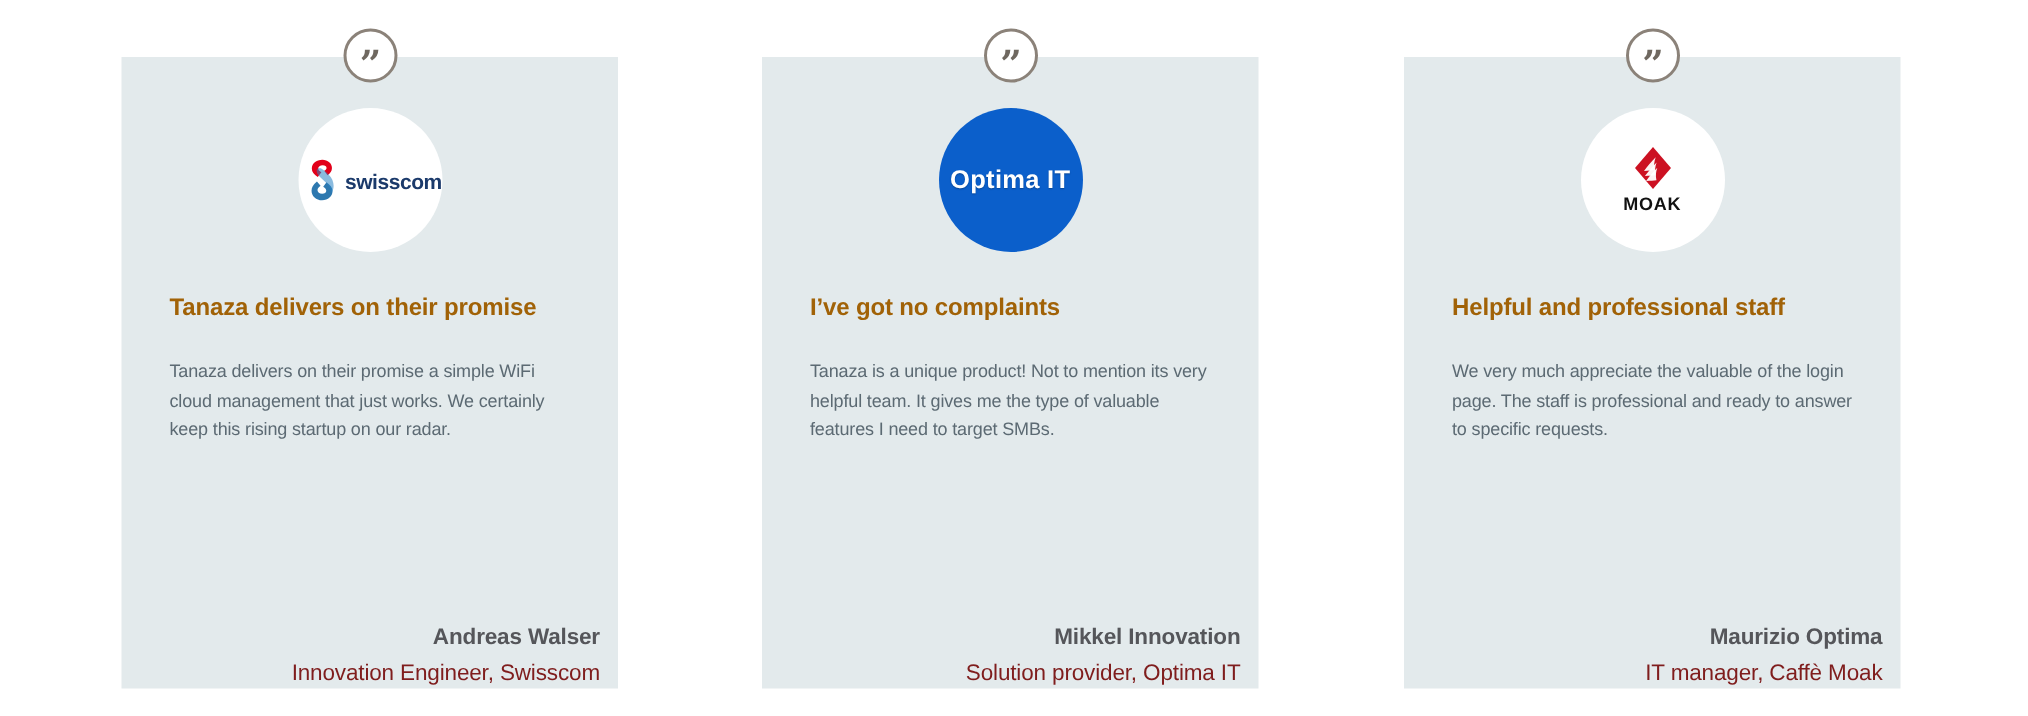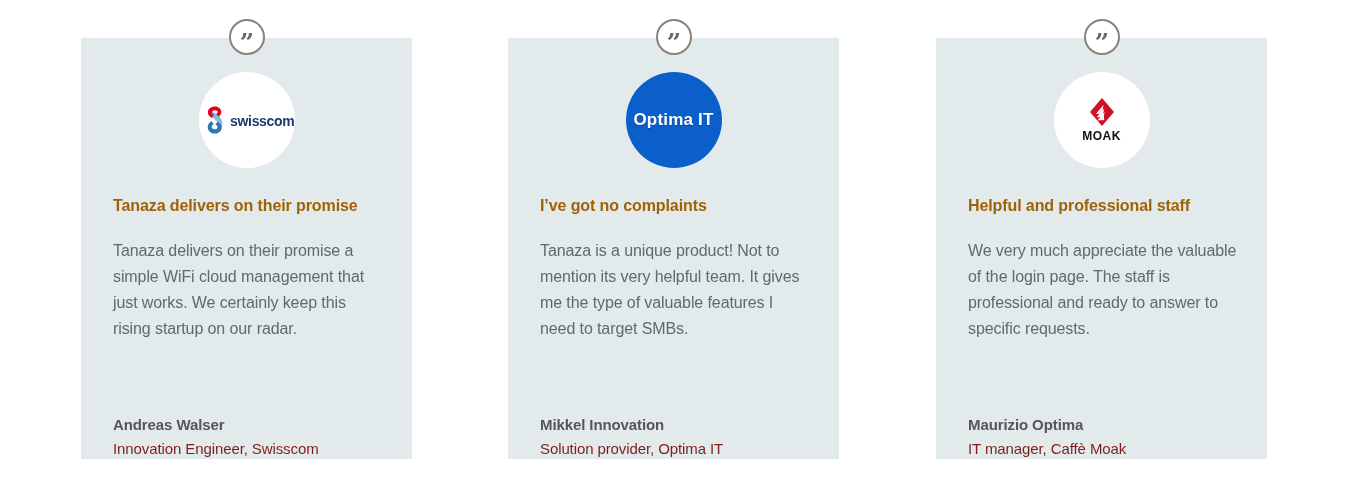--- a/index.html
+++ b/index.html
@@ -66,25 +66,25 @@
 
   
   .body{
     position:absolute;left:32px;right:28px;top:158px;
   }
   .headline{
     font-size:16px;font-weight:700;color:#a16207;
     letter-spacing:-0.1px;margin:0 0 22px 0;line-height:1.25;
   }
   .quote-text{
-    font-size:16px;color:#5c6a73;line-height:1.63;margin:0;
+    font-size:12px;color:#5c6a73;line-height:1.63;margin:0;
     letter-spacing:-0.1px;
   }
   .attrib{
-    position:absolute;left:32px;right:12px;top:376px;
+    position:absolute;left:32px;right:12px;top:376px;text-align:right;
   }
   .author{
     font-size:15px;font-weight:700;color:#55565a;
     letter-spacing:-0.1px;line-height:1.5;margin:0;
   }
   .role{
     font-size:15px;color:#7f1d1d;letter-spacing:-0.1px;
     line-height:1.55;margin:0;
   }
 </style>

